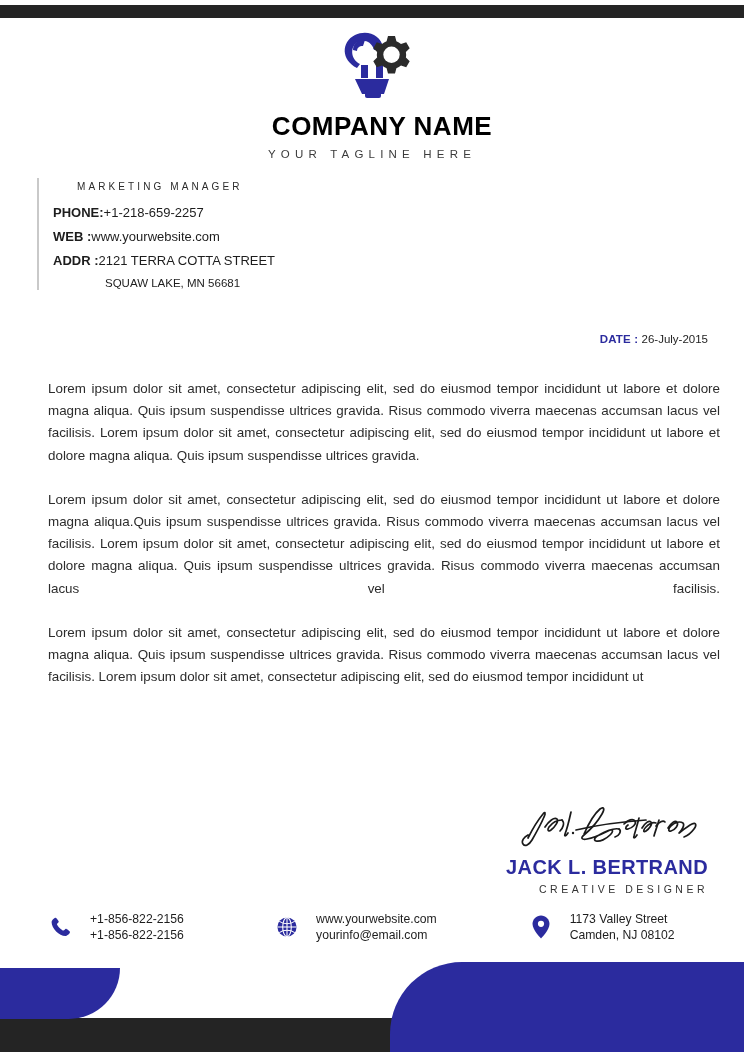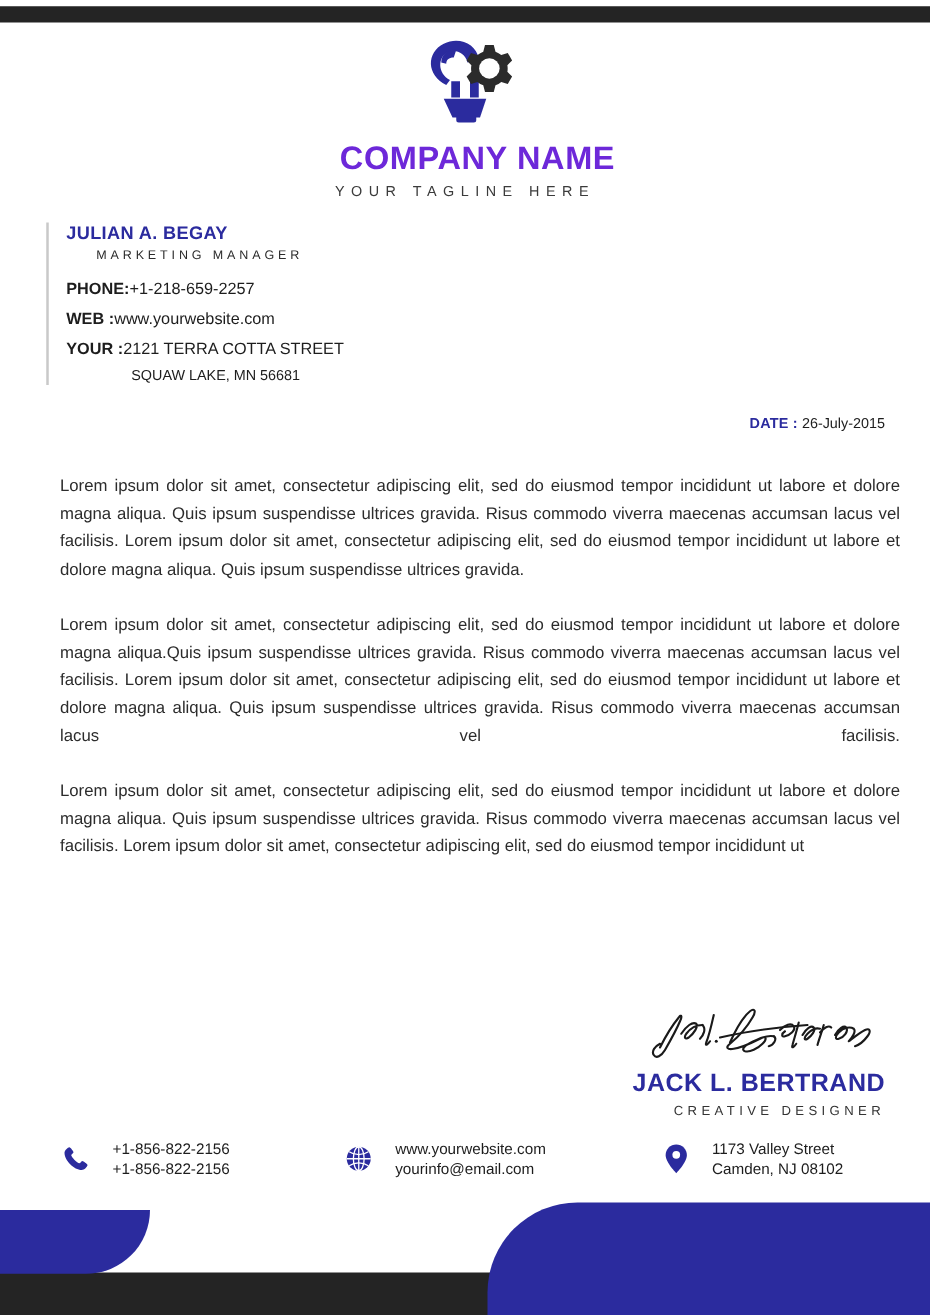--- a/index.html
+++ b/index.html
@@ -42,21 +42,21 @@
     width: 90px;
     height: 72px;
     margin: 0 auto;
     display: block;
   }
   .company-name {
     margin-top: 13px;
     font-size: 26px;
     font-weight: bold;
     letter-spacing: 0.5px;
-    color: #6d28d9;
+    color: #000000;
     line-height: 1;
     margin-left: 20px;
   }
   .tagline {
     margin-top: 10px;
     font-size: 11.5px;
     letter-spacing: 5.2px;
     color: #3b3b3b;
     line-height: 1;
   }
@@ -258,34 +258,33 @@
                  L68 45.5 L61 45.5 L59.6 40.2 A14.6 14.6 0 0 1 55 37.5 L49.8 39.2 L46.3 33.2 L50.1 29.4
                  A14.6 14.6 0 0 1 50.1 24.1 L46.3 20.3 L49.8 14.3 L55 16 A14.6 14.6 0 0 1 59.6 13.3 Z"></path>
       </g>
       <circle cx="64.5" cy="26.7" r="8.2" fill="#ffffff"></circle>
     </svg>
     <div class="company-name">COMPANY NAME</div>
     <div class="tagline">YOUR TAGLINE HERE</div>
   </div>
 
   <div class="sender">
-    <div class="sender-name">JULIAN A. BEGAY</div>
     <div class="sender-role">MARKETING MANAGER</div>
     <div class="sender-lines">
 
       <div class="sender-row">
         <span class="lbl">PHONE</span><span class="sep">:</span><span class="val">+1-218-659-2257</span>
       </div>
 
       <div class="sender-row">
         <span class="lbl">WEB</span> <span class="sep">:</span><span class="val">www.yourwebsite.com</span>
       </div>
 
       <div class="sender-row">
-        <span class="lbl">YOUR</span> <span class="sep">:</span><span class="val">2121 TERRA COTTA STREET</span>
+        <span class="lbl">ADDR</span> <span class="sep">:</span><span class="val">2121 TERRA COTTA STREET</span>
       </div>
 
       <div class="addr-second">SQUAW LAKE, MN 56681</div>
     </div>
   </div>
 
   <div class="date-line">
     <span class="date-label">DATE :</span>
     <span class="date-value">26-July-2015</span>
   </div>

